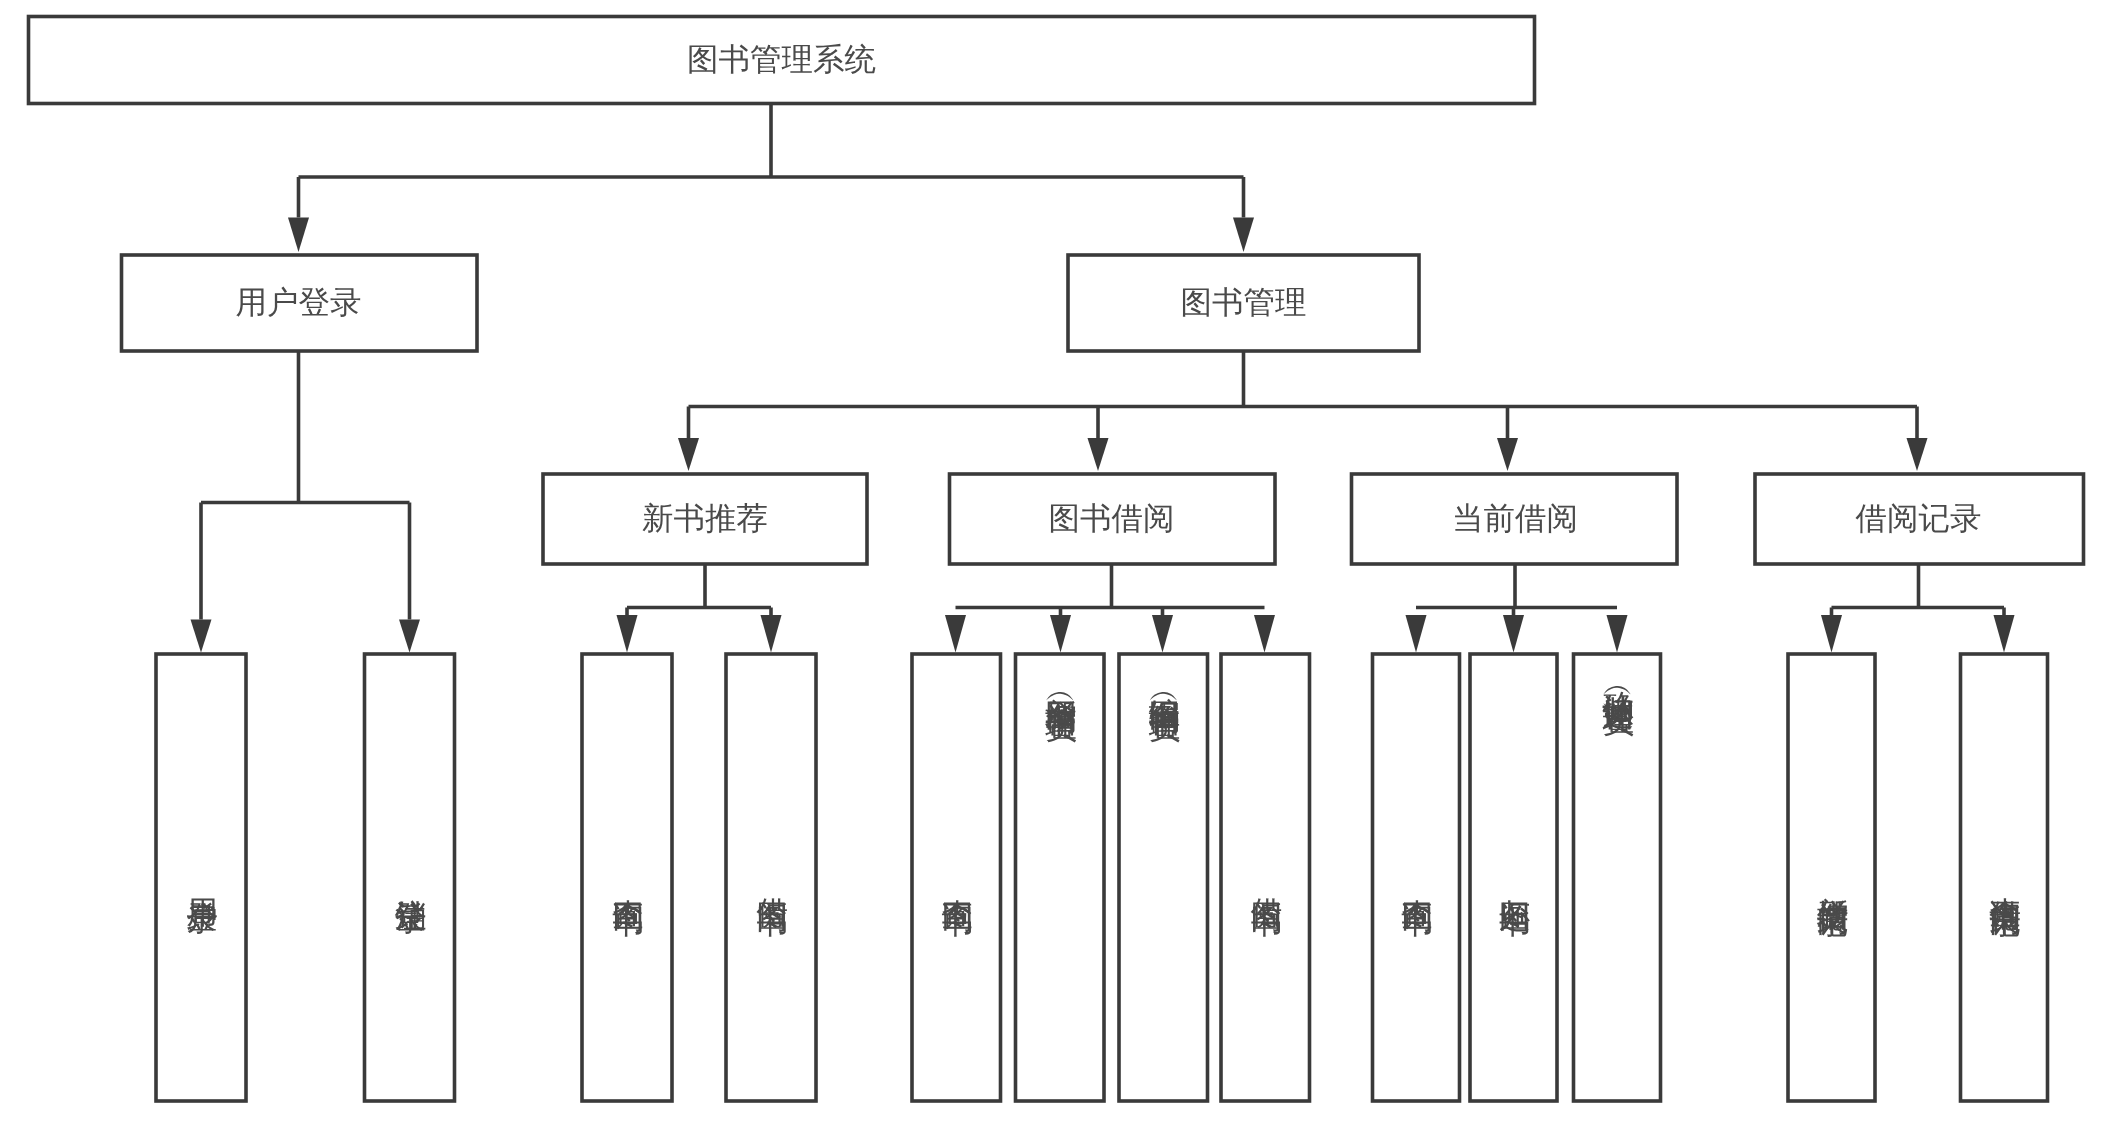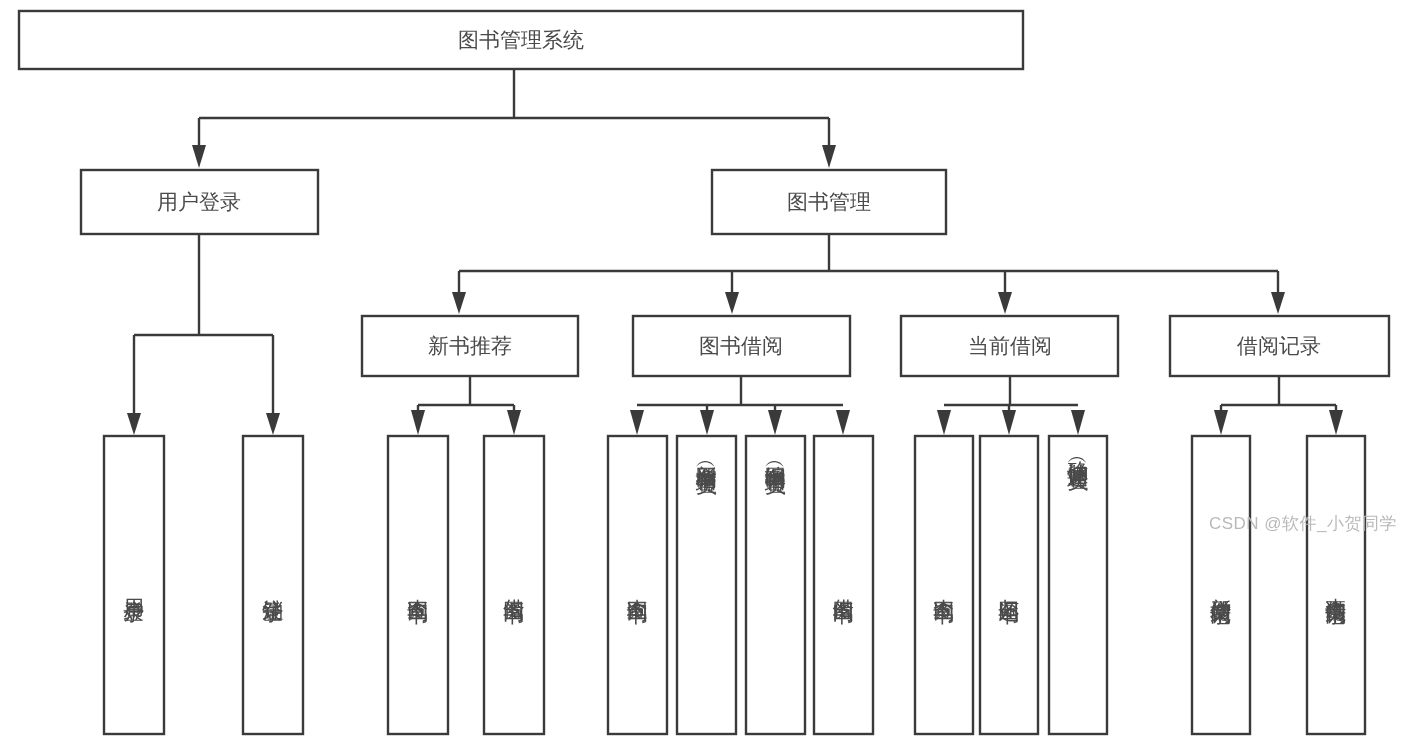--- a/index.html
+++ b/index.html
@@ -208,15 +208,14 @@
   <div class="node-label-v" style="left:608px; top:436px; width:59px; height:298px;">查询图书</div>
   <div class="node-label-v" style="left:677px; top:448px; width:59px; height:280px; justify-content:flex-start;">新增图书（管理员）</div>
   <div class="node-label-v" style="left:746px; top:448px; width:59px; height:280px; justify-content:flex-start;">编辑图书（管理员）</div>
   <div class="node-label-v" style="left:814px; top:436px; width:59px; height:298px;">借阅图书</div>
   <div class="node-label-v" style="left:915px; top:436px; width:58px; height:298px;">查询图书</div>
   <div class="node-label-v" style="left:980px; top:436px; width:58px; height:298px;">归还图书</div>
   <div class="node-label-v" style="left:1049px; top:444px; width:58px; height:284px; justify-content:flex-start;">确认归还（管理员）</div>
   <div class="node-label-v" style="left:1192px; top:436px; width:58px; height:298px;">新增借阅记录</div>
   <div class="node-label-v" style="left:1307px; top:436px; width:58px; height:298px;">查询借阅记录</div>
 
-  <div class="watermark">CSDN @软件_小贺同学</div>
 
 </div>
 
 </body></html>

